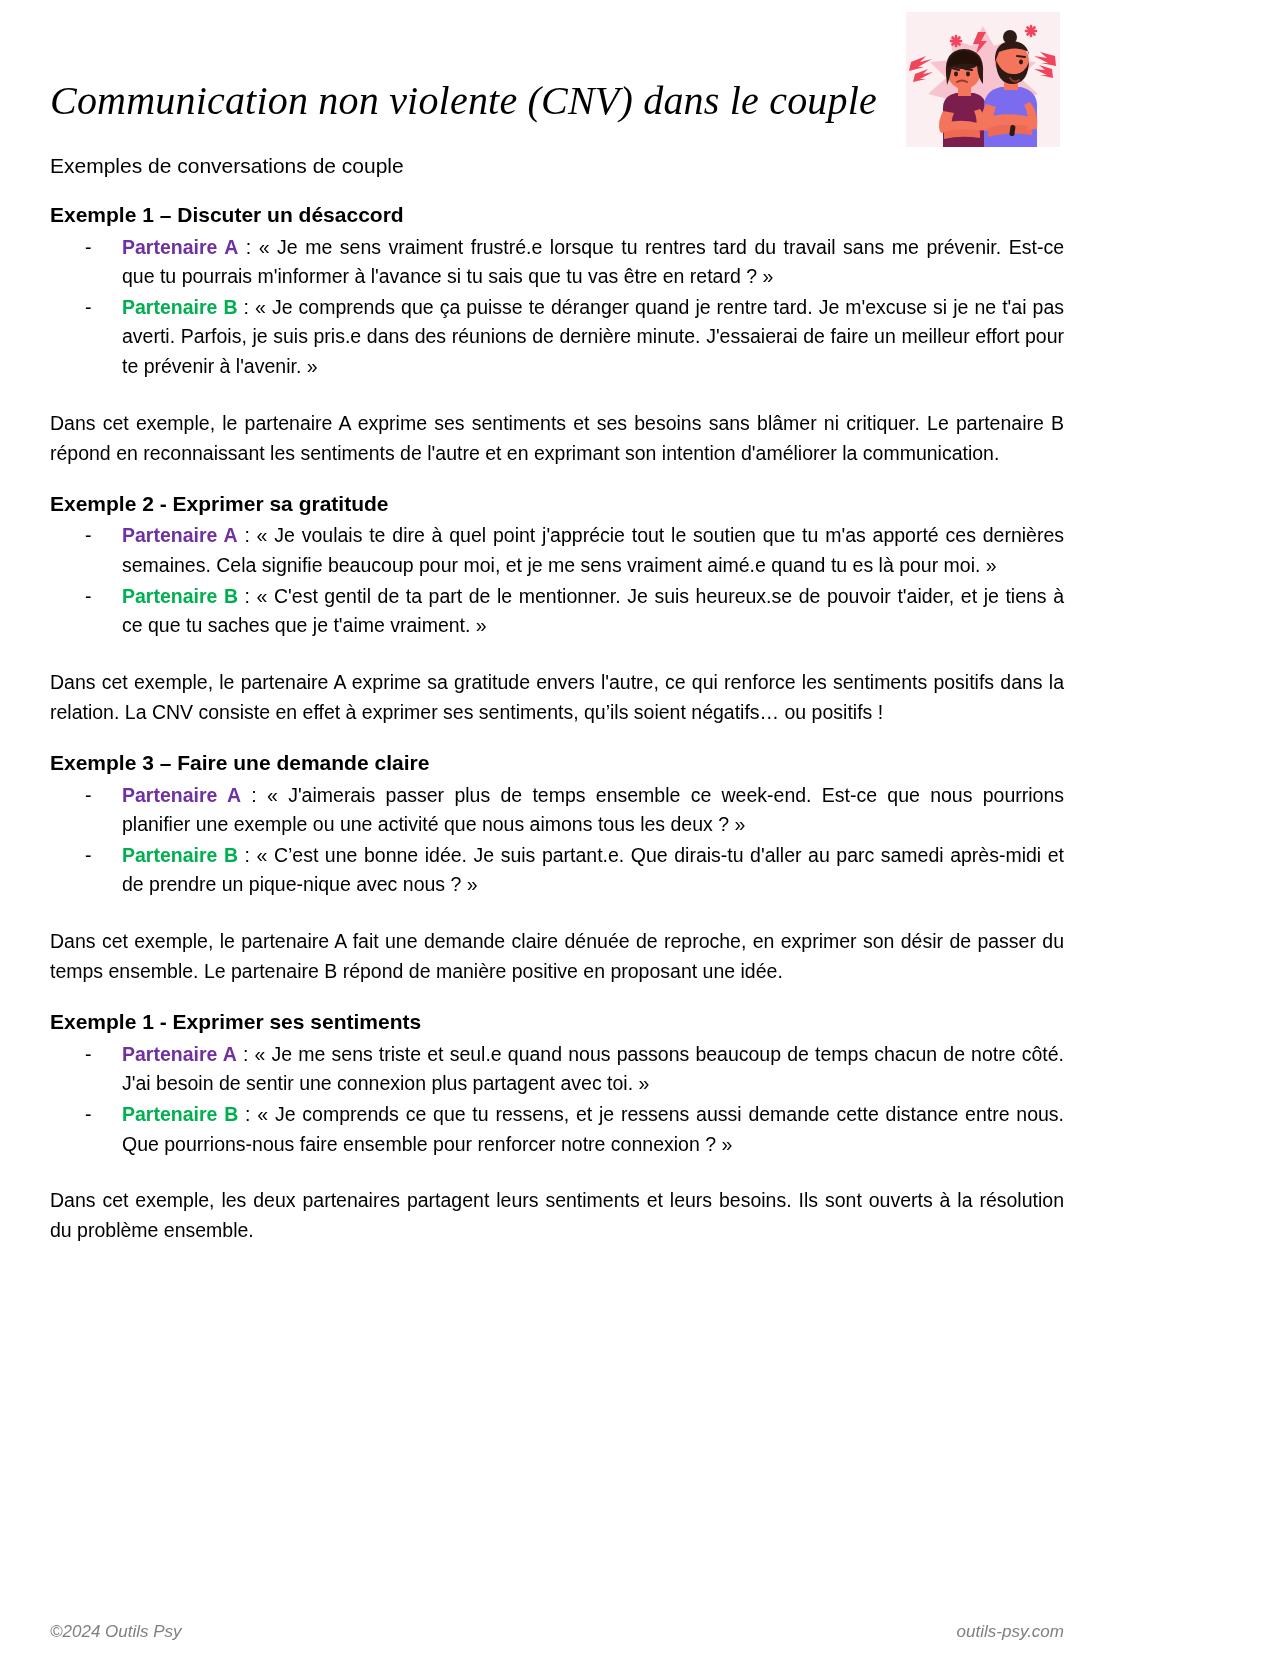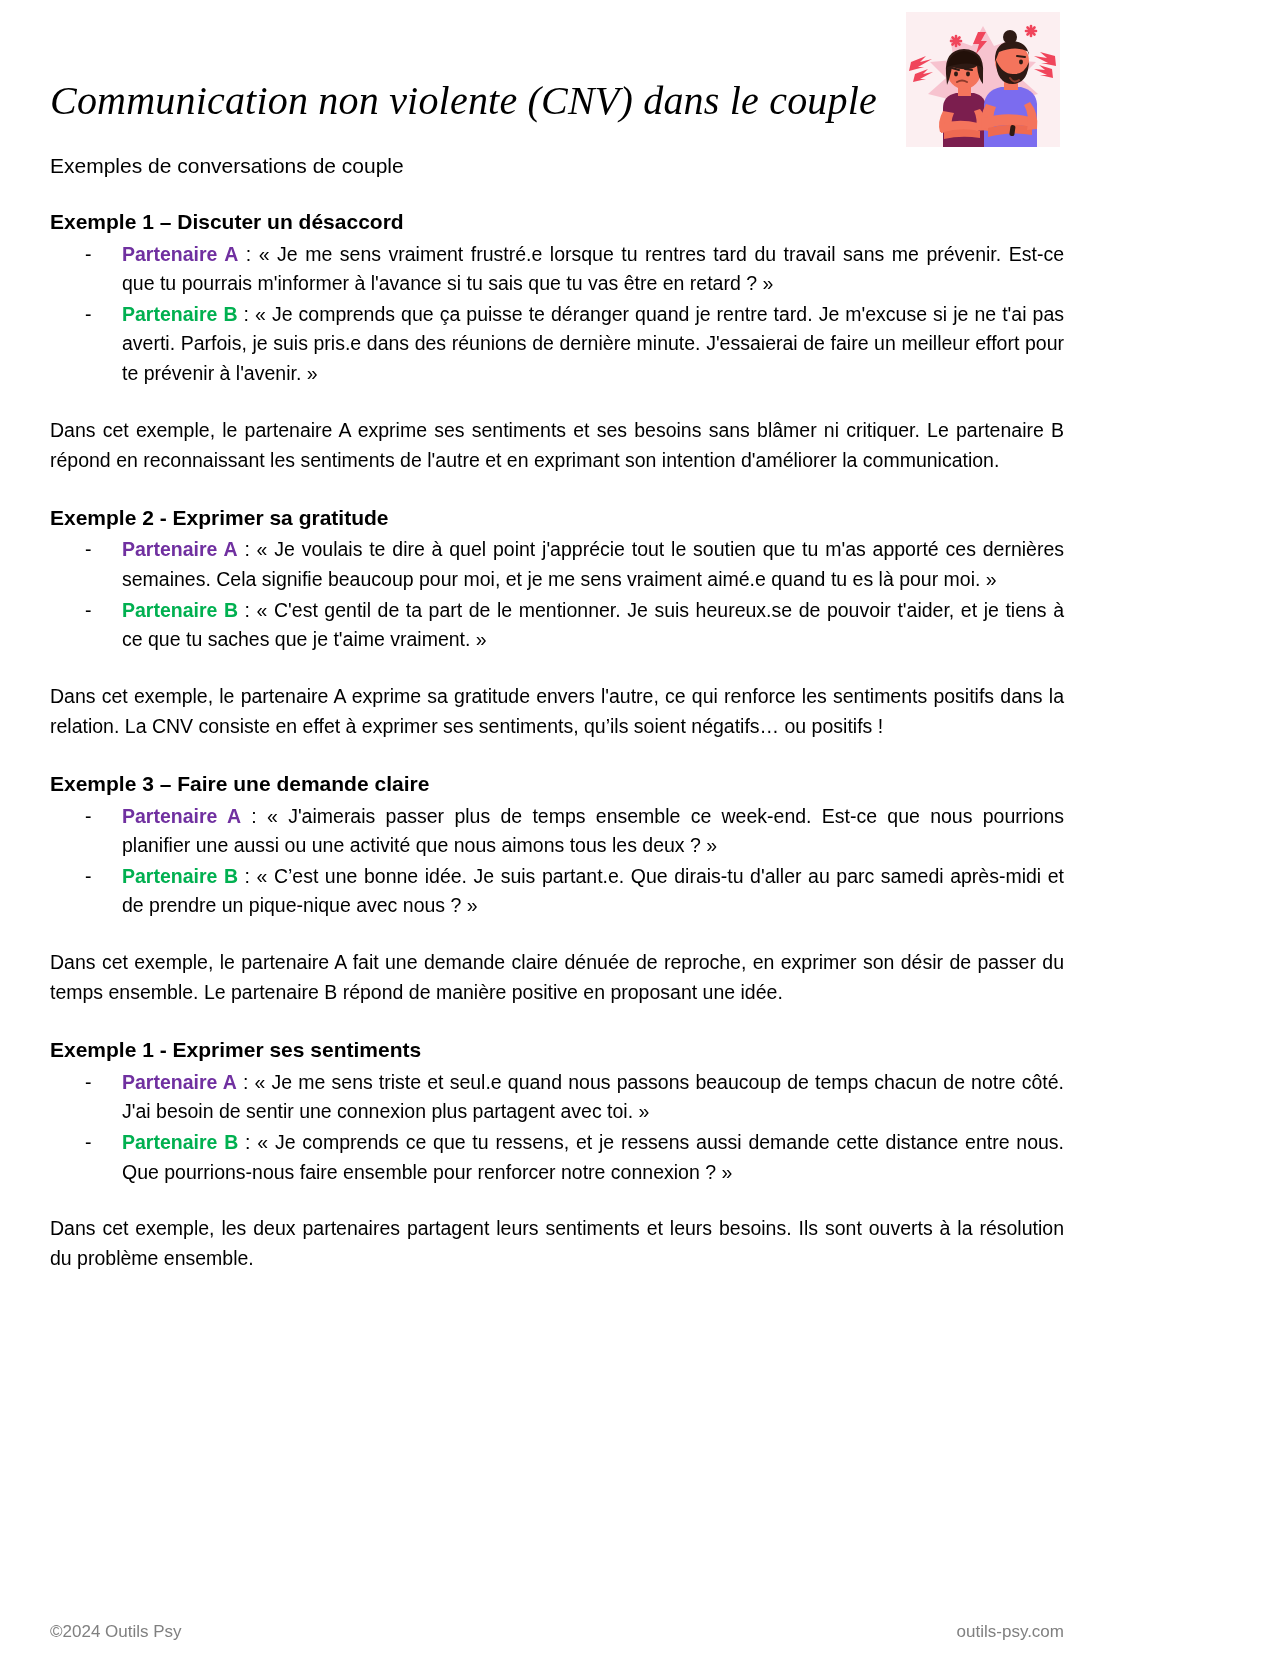--- a/index.html
+++ b/index.html
@@ -53,21 +53,21 @@
     position: relative;
     padding: 0 48px 0 50px;
   }
   .subtitle {
     font-size: 21px;
     font-weight: normal;
     line-height: 1.3;
     margin: 0 0 0 0;
     color: #000;
   }
-  .example-block { margin-top: 30px; }
+  .example-block { margin-top: 23px; }
   .example-heading {
     font-size: 21px;
     font-weight: bold;
     line-height: 1.25;
     margin: 0 0 4px 0;
     color: #000;
   }
   ul.dialogue {
     list-style: none;
     margin: 0;
@@ -112,20 +112,21 @@
   .footer {
     position: absolute;
     left: 50px;
     right: 48px;
     bottom: 38px;
     display: flex;
     justify-content: space-between;
     align-items: baseline;
     font-size: 17px;
     color: #808080;
+    font-style: italic;
   }
 </style>
 </head>
 <body>
 
 <div class="page">
 
   <div class="header">
     <h1 class="doc-title">Communication non violente (CNV) dans le couple</h1>
 
@@ -244,21 +245,21 @@
         </li>
       </ul>
       <p class="explain">Dans cet exemple, le partenaire A exprime sa gratitude envers l'autre, ce qui renforce les sentiments positifs dans la relation. La CNV consiste en effet à exprimer ses sentiments, qu’ils soient négatifs… ou positifs !</p>
     </section>
 
     <section class="example-block">
       <h3 class="example-heading">Exemple 3 – Faire une demande claire</h3>
       <ul class="dialogue">
         <li>
           <span class="dash">-</span>
-          <span class="speaker-a">Partenaire A</span><span> : « J'aimerais passer plus de temps ensemble ce week-end. Est-ce que nous pourrions planifier une aussi ou une activité que nous aimons tous les deux ? »</span>
+          <span class="speaker-a">Partenaire A</span><span> : « J'aimerais passer plus de temps ensemble ce week-end. Est-ce que nous pourrions planifier une exemple ou une activité que nous aimons tous les deux ? »</span>
         </li>
         <li>
           <span class="dash">-</span>
           <span class="speaker-b">Partenaire B</span><span> : « C’est une bonne idée. Je suis partant.e. Que dirais-tu d'aller au parc samedi après-midi et de prendre un pique-nique avec nous ? »</span>
         </li>
       </ul>
       <p class="explain">Dans cet exemple, le partenaire A fait une demande claire dénuée de reproche, en exprimer son désir de passer du temps ensemble. Le partenaire B répond de manière positive en proposant une idée.</p>
     </section>
 
     <section class="example-block">

